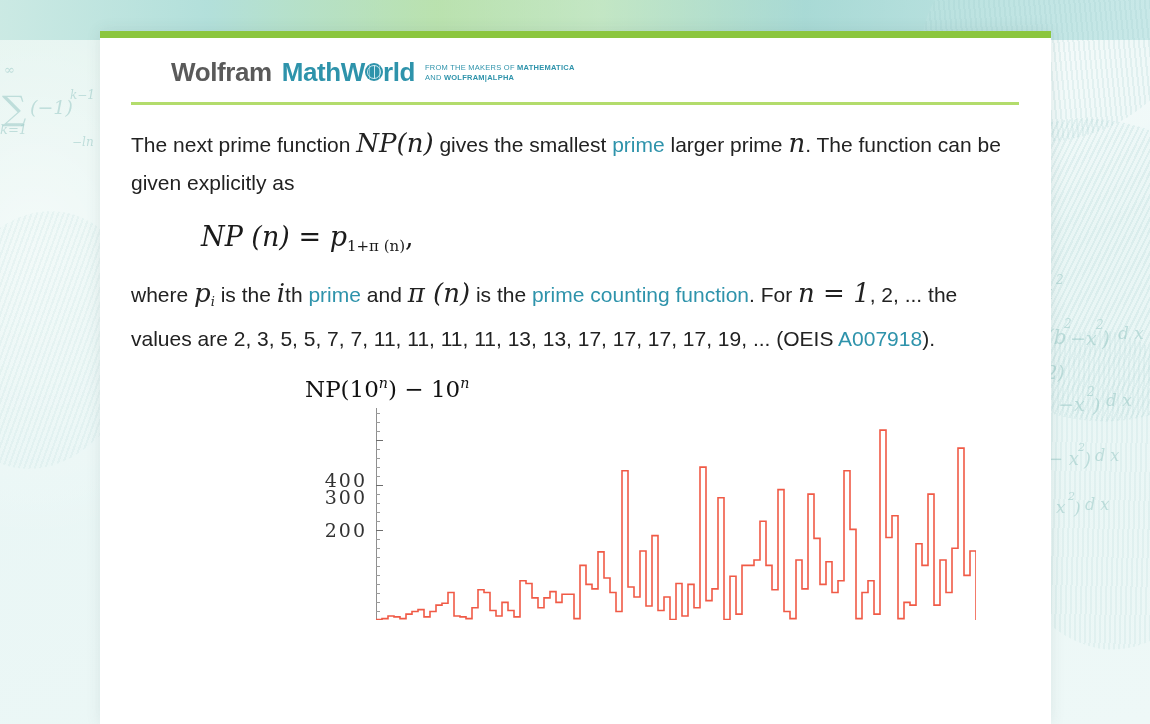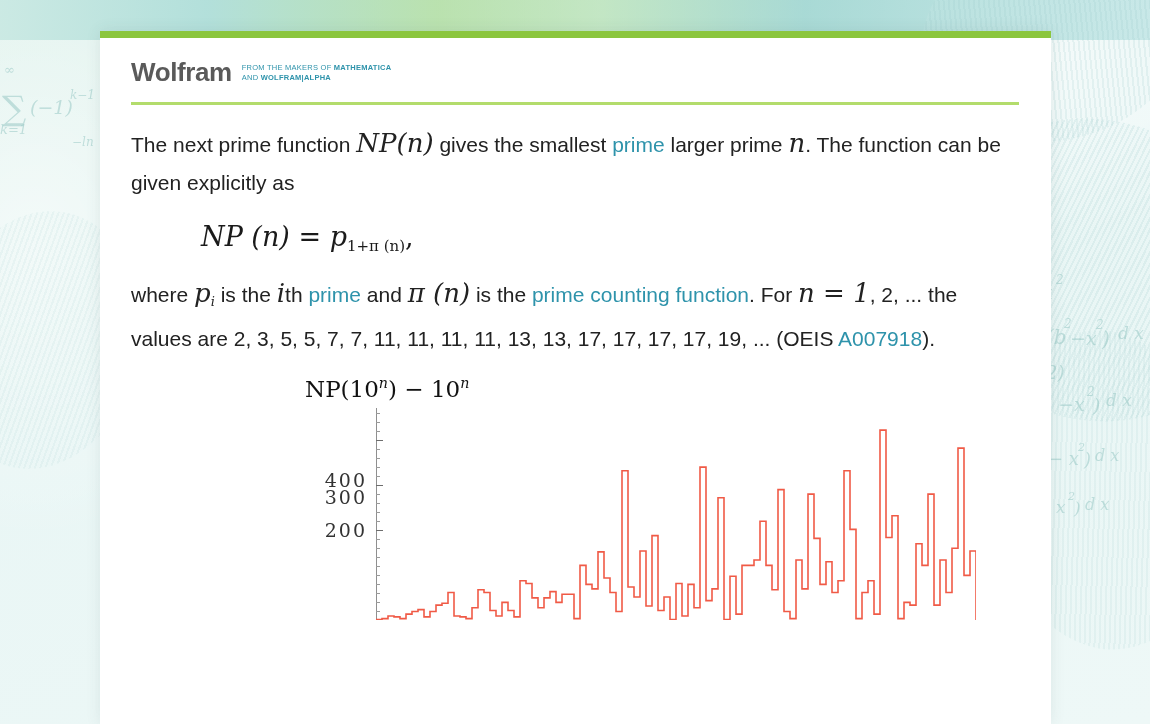--- a/index.html
+++ b/index.html
@@ -65,20 +65,21 @@
     box-shadow: 0 0 14px rgba(60,90,90,0.10);
     overflow: hidden;
   }
   #card-inner { padding: 0 31px; }
 
   
   #masthead {
     display: flex; align-items: flex-start;
     padding-top: 21px;
     gap: 10px;
+    margin-left: 40px;
   }
   #logo-wolfram {
     font-size: 26px; font-weight: bold; color: #5a5a5a;
     letter-spacing: -0.4px; line-height: 1;
   }
   #logo-mathworld {
     font-size: 26px; font-weight: bold; color: #2e93ab;
     letter-spacing: -0.4px; line-height: 1;
     display: flex; align-items: center;
   }
@@ -223,20 +224,25 @@
       <div class="bg-formula" style="left: 1074px; top: 498px; font-size: 17px;">)</div>
       <div class="bg-formula" style="left: 1085px; top: 495px; font-size: 16px;">d x</div>
     </div>
 </div>
 
 <div id="content-card">
   <div id="card-inner">
 
     <div id="masthead">
       <div id="logo-wolfram">Wolfram</div>
+      <div id="logo-mathworld">
+        <span>MathW</span>
+        <span id="globe-icon"></span>
+        <span>rld</span>
+      </div>
       <div id="tagline">
         <div>
           <span>FROM THE MAKERS OF </span><span class="em">MATHEMATICA</span>
         </div>
         <div>
           <span>AND </span><span class="em">WOLFRAM|ALPHA</span>
         </div>
       </div>
     </div>
 

